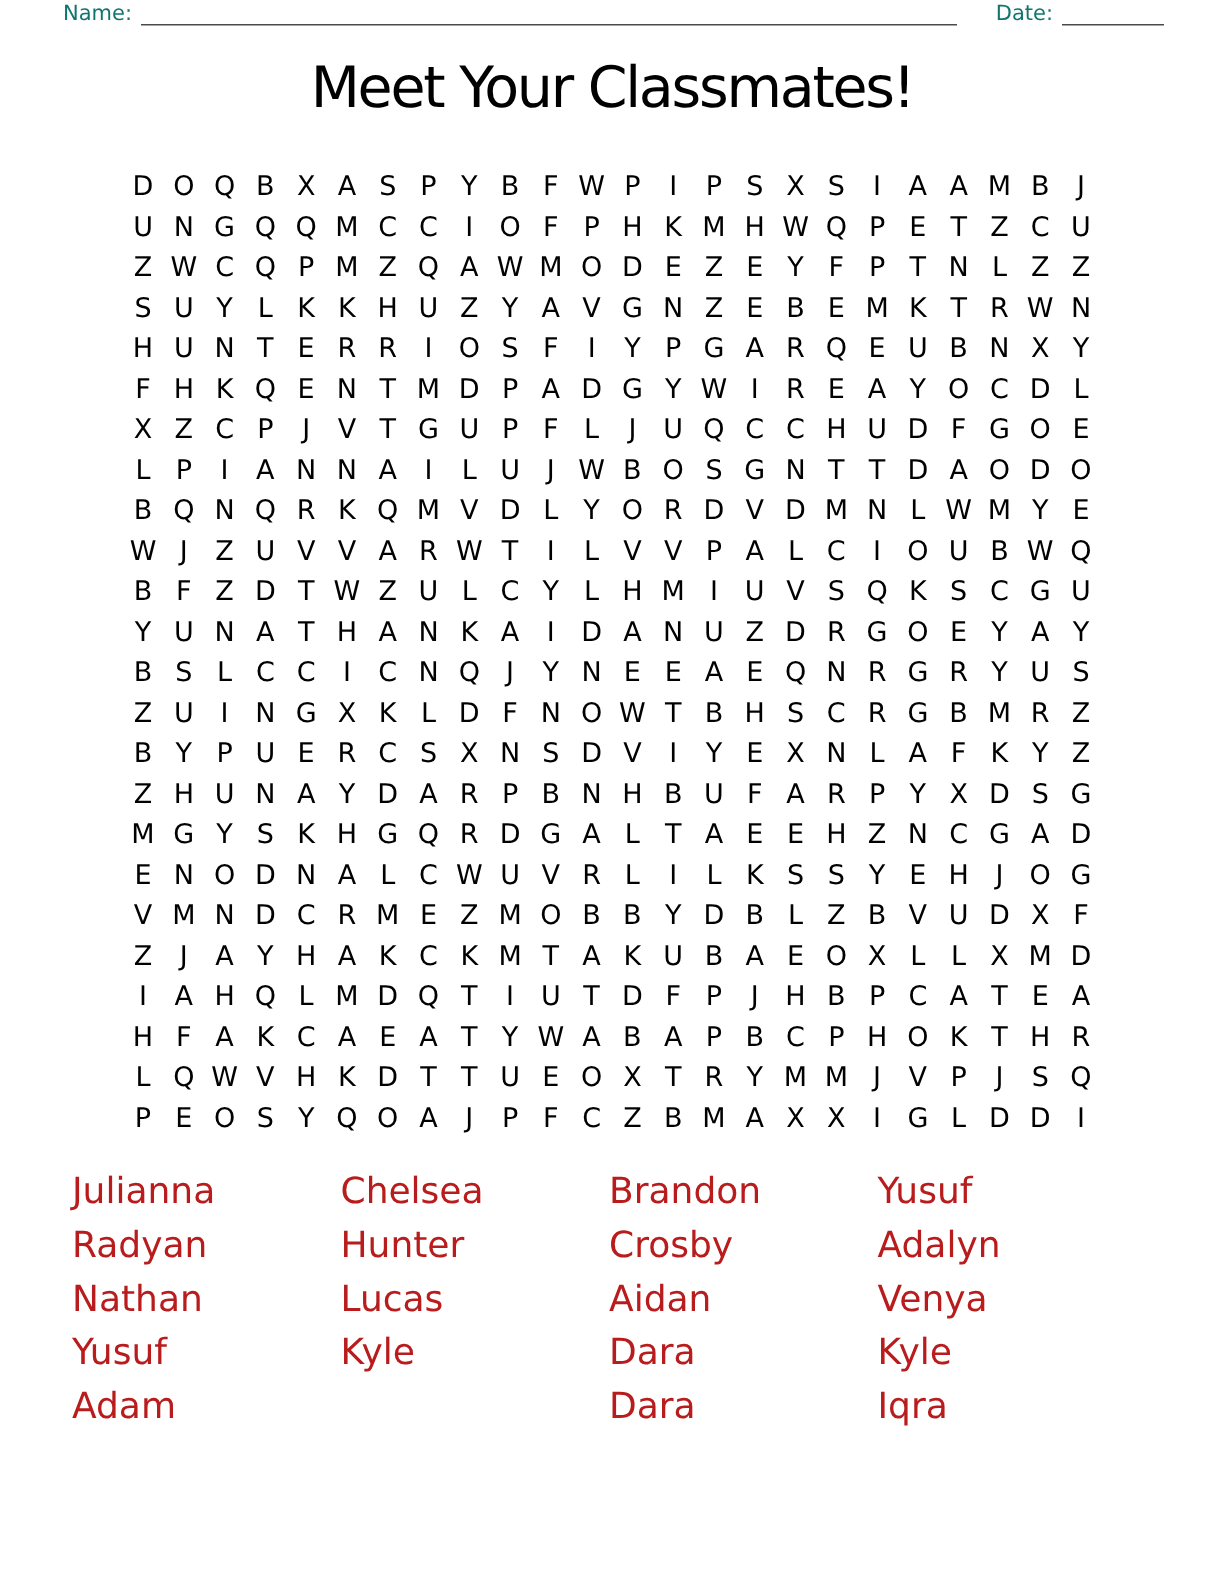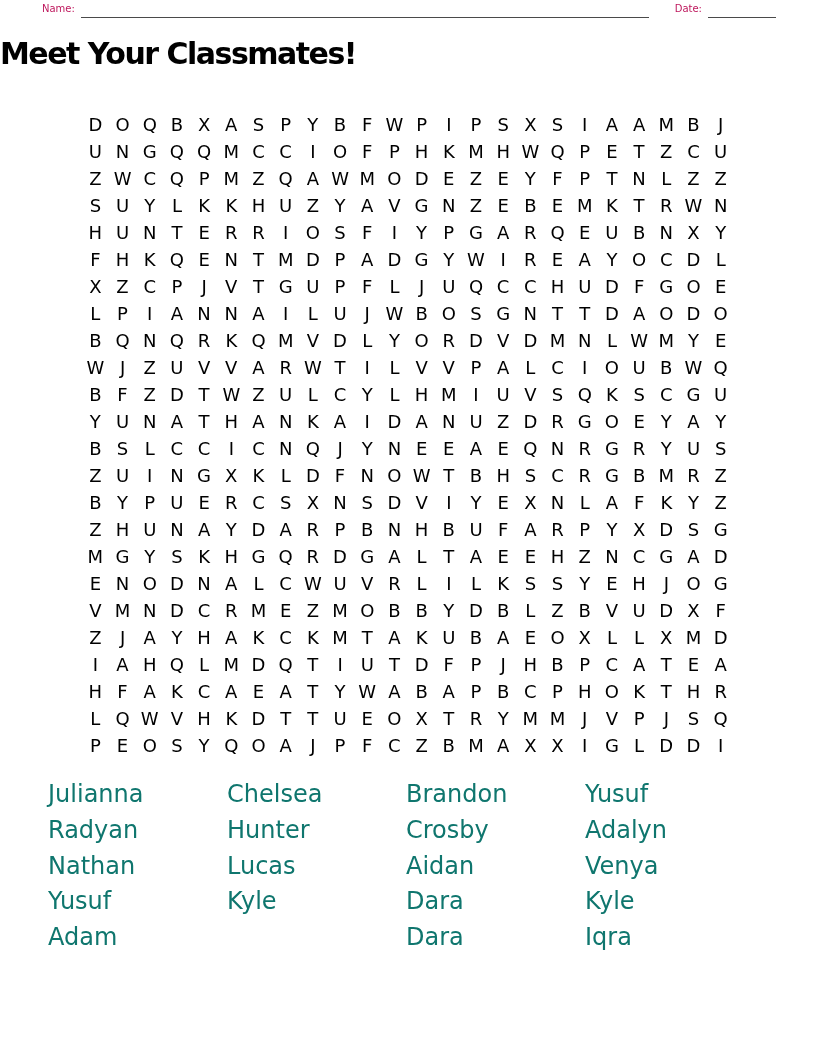--- a/index.html
+++ b/index.html
@@ -11,40 +11,41 @@
     position: relative;
     overflow: hidden;
   }
   .page { position: absolute; inset: 0; background: #ffffff; }
 
   
   .header-row {
     position: absolute;
     top: 0; left: 42px; right: 40px;
     display: flex;
-    align-items: center;
-    font-size: 10px;
+    align-items: flex-start;
+    font-size: 14px;
     line-height: 18px;
-    color: #be185d;
+    color: #0f766e;
   }
   .hdr-label { white-space: nowrap; padding-right: 6px; }
   .blank-line {
     border-bottom: 1.5px solid #4a4a4a;
     height: 17px;
     display: inline-block;
   }
   .name-line { flex: 1 1 auto; margin-right: 26px; }
   .date-line { width: 68px; flex: 0 0 auto; }
 
   
   .title {
     position: absolute;
     top: 36px; left: 0; right: 0;
-    font-size: 30px;
-    font-weight: 700;
+    text-align: center;
+    font-size: 38px;
+    font-weight: 400;
     letter-spacing: -1.5px;
     color: #000;
   }
 
   
   .letter-grid {
     position: absolute;
     top: 111px;
     left: 50%;
     transform: translateX(-50%);
@@ -66,21 +67,21 @@
     position: absolute;
     top: 777px;
     left: 48px;
     display: flex;
   }
   .word-col { width: 179px; }
   .word-col:last-child { width: auto; }
   .word {
     font-size: 24px;
     line-height: 35.8px;
-    color: #0f766e;
+    color: #b91c1c;
     white-space: nowrap;
   }
 </style>
 </head>
 <body>
 
 <div class="page">
 
   <div class="header-row">
     <span class="hdr-label">Name:</span>

